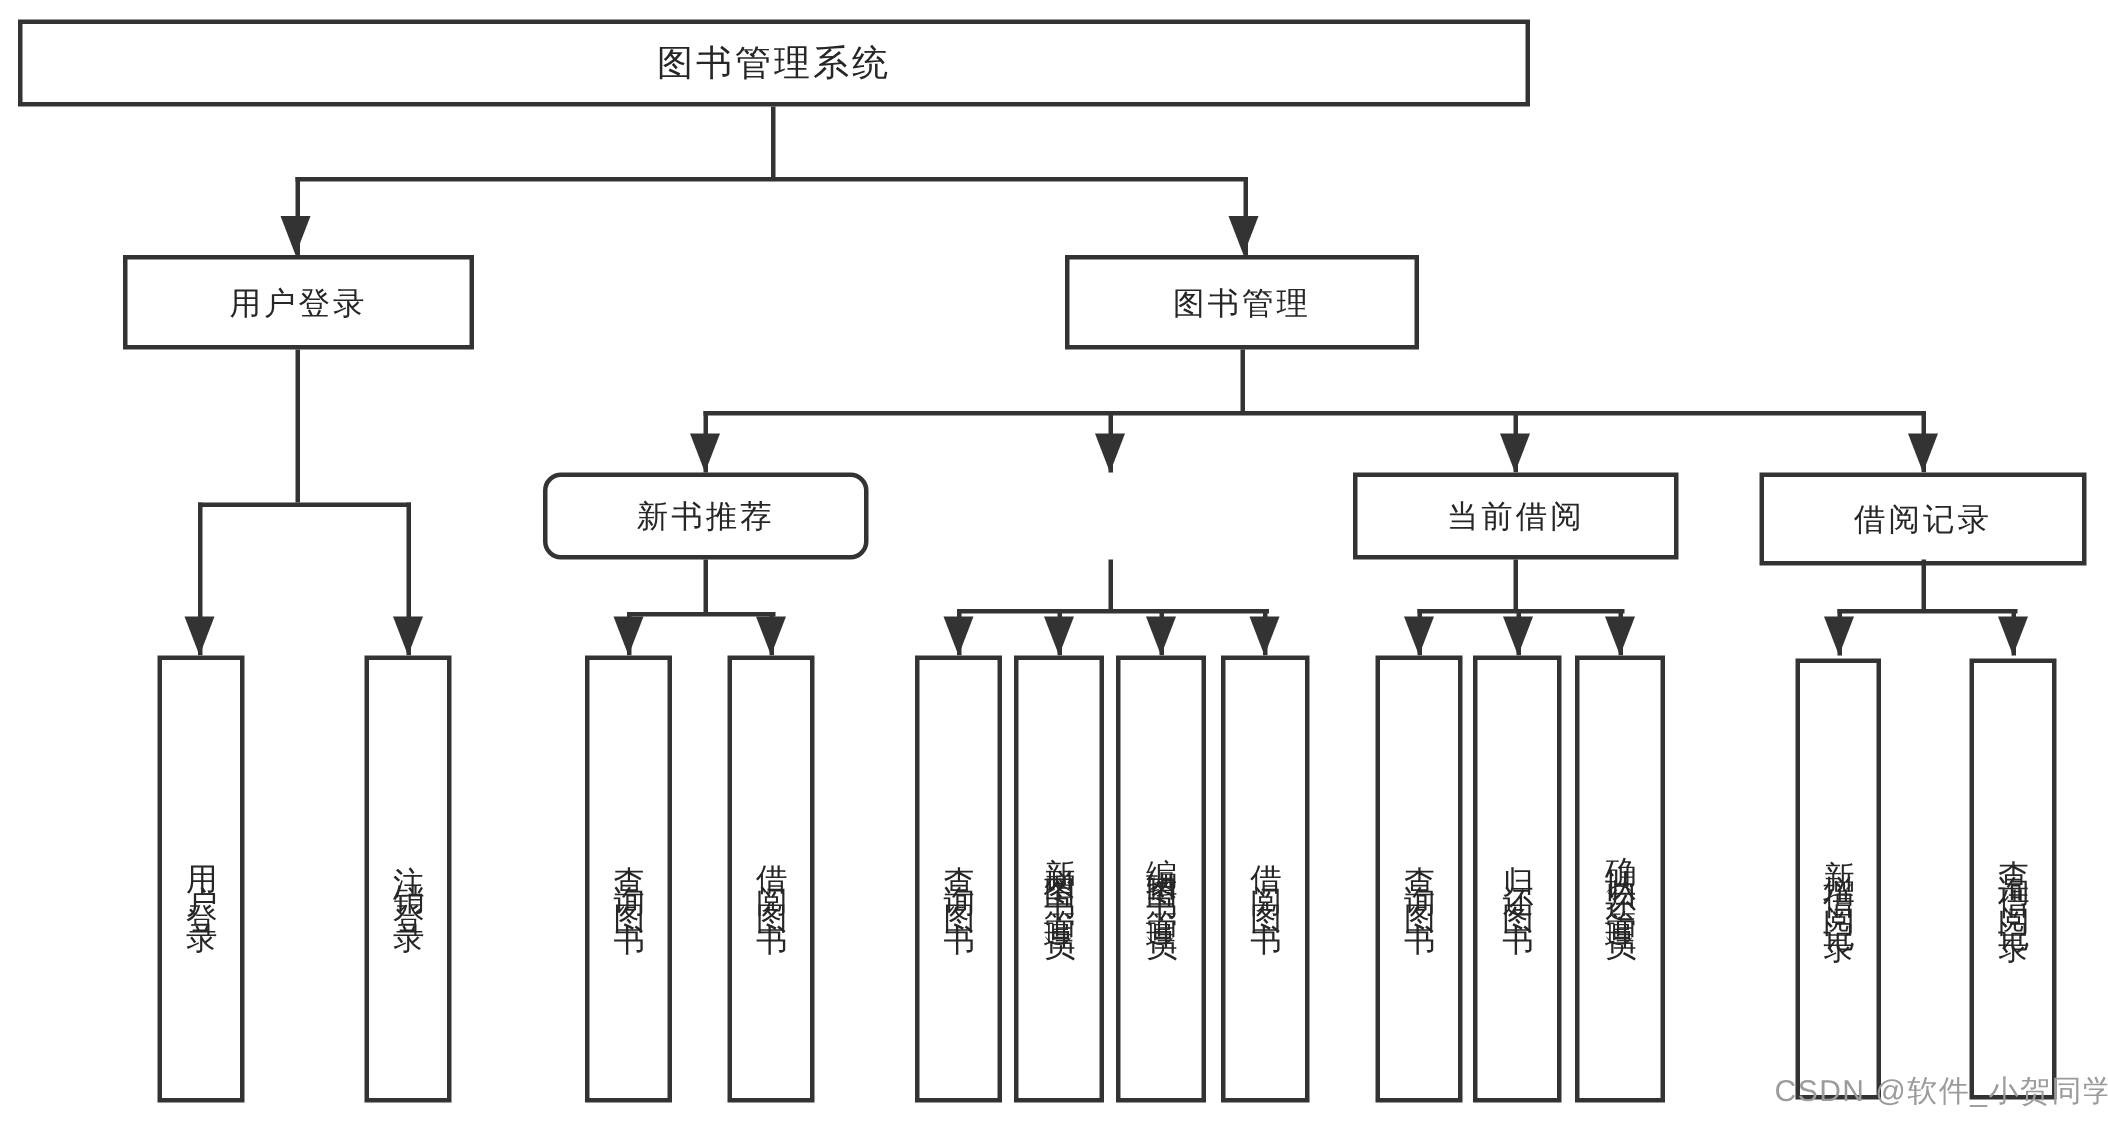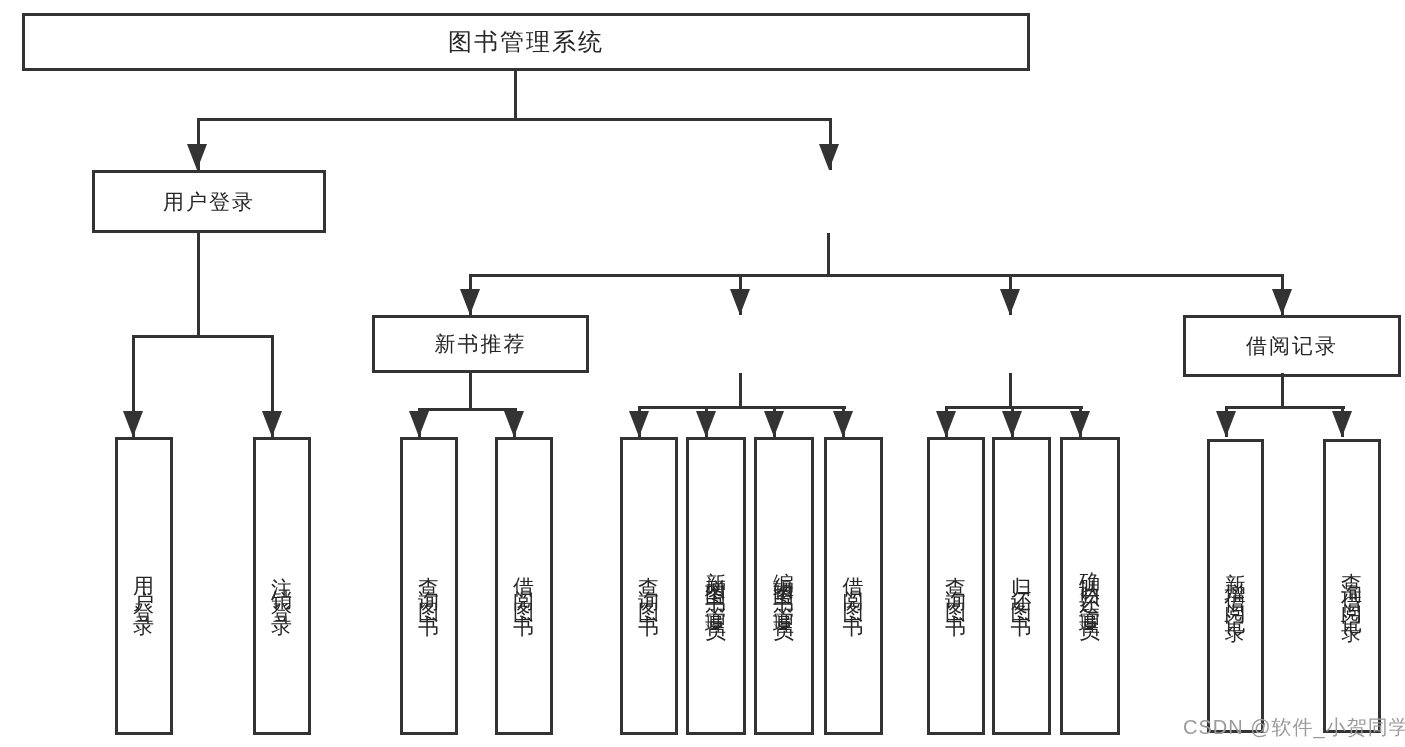--- a/index.html
+++ b/index.html
@@ -19,21 +19,20 @@
   }
   .box{
     position:absolute;
     box-sizing:border-box;
     border:3px solid var(--line);
     background:var(--bg);
     display:flex;
     align-items:center;
     justify-content:center;
     text-align:center;
-    margin-left:10px;
   }
   .box.root  {font-size:24px;letter-spacing:2px;}
   .box.lvl2  {font-size:21px;letter-spacing:2px;}
   .box.lvl3  {font-size:21px;letter-spacing:2px;}
   .box.leaf span{
     writing-mode:vertical-rl;
     text-orientation:mixed;
     font-size:21px;
     line-height:1;
   }
@@ -71,41 +70,47 @@
   <div class="vline" style="left:514px;top:71px;height:47px;"></div>
   <div class="hline" style="left:197px;top:118px;width:634px;"></div>
   <div class="vline" style="left:197px;top:118px;height:52px;"></div>
   <div class="vline" style="left:829px;top:118px;height:52px;"></div>
   <div class="arrow" style="left:187px;top:144px;"></div>
   <div class="arrow" style="left:819px;top:144px;"></div>
 
   <div class="box lvl2" style="left:82px;top:170px;width:234px;height:63px;">
     <span>用户登录</span>
   </div>
+  <div class="box lvl2" style="left:710px;top:170px;width:236px;height:63px;">
+    <span>图书管理</span>
+  </div>
 
   <div class="vline" style="left:197px;top:233px;height:102px;"></div>
   <div class="hline" style="left:132px;top:335px;width:142px;"></div>
   <div class="vline" style="left:132px;top:335px;height:102px;"></div>
   <div class="vline" style="left:271px;top:335px;height:102px;"></div>
   <div class="arrow" style="left:123px;top:411px;"></div>
   <div class="arrow" style="left:262px;top:411px;"></div>
 
   <div class="vline" style="left:827px;top:233px;height:41px;"></div>
   <div class="hline" style="left:469px;top:274px;width:815px;"></div>
   <div class="vline" style="left:469px;top:274px;height:41px;"></div>
   <div class="vline" style="left:739px;top:274px;height:41px;"></div>
   <div class="vline" style="left:1009px;top:274px;height:41px;"></div>
   <div class="vline" style="left:1281px;top:274px;height:41px;"></div>
   <div class="arrow" style="left:460px;top:289px;"></div>
   <div class="arrow" style="left:730px;top:289px;"></div>
   <div class="arrow" style="left:1000px;top:289px;"></div>
   <div class="arrow" style="left:1272px;top:289px;"></div>
 
-  <div class="box lvl3" style="left:362px;top:315px;width:217px;height:58px;">
+  <div class="box lvl3" style="left:362px;top:315px;width:217px;height:58px;border-radius:12px;">
     <span>新书推荐</span>
+  </div>
+  <div class="box lvl3" style="left:902px;top:315px;width:217px;height:58px;">
+    <span>当前借阅</span>
   </div>
   <div class="box lvl3" style="left:1173px;top:315px;width:218px;height:62px;">
     <span>借阅记录</span>
   </div>
 
   <div class="vline" style="left:469px;top:373px;height:35px;"></div>
   <div class="hline" style="left:418px;top:408px;width:99px;"></div>
   <div class="vline" style="left:418px;top:408px;height:29px;"></div>
   <div class="vline" style="left:513px;top:408px;height:29px;"></div>
   <div class="arrow" style="left:409px;top:411px;"></div>

